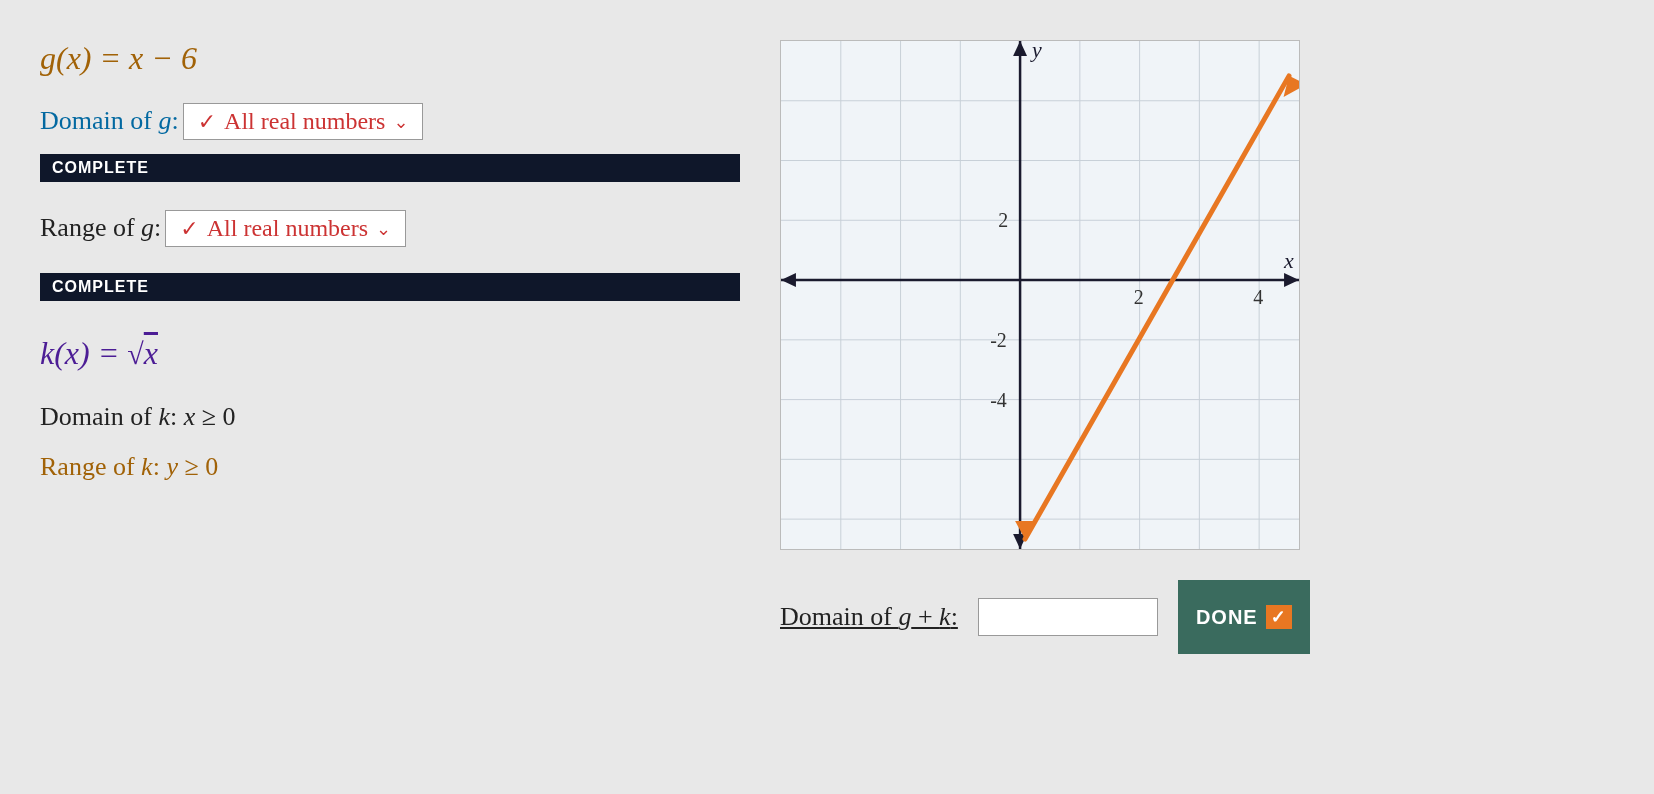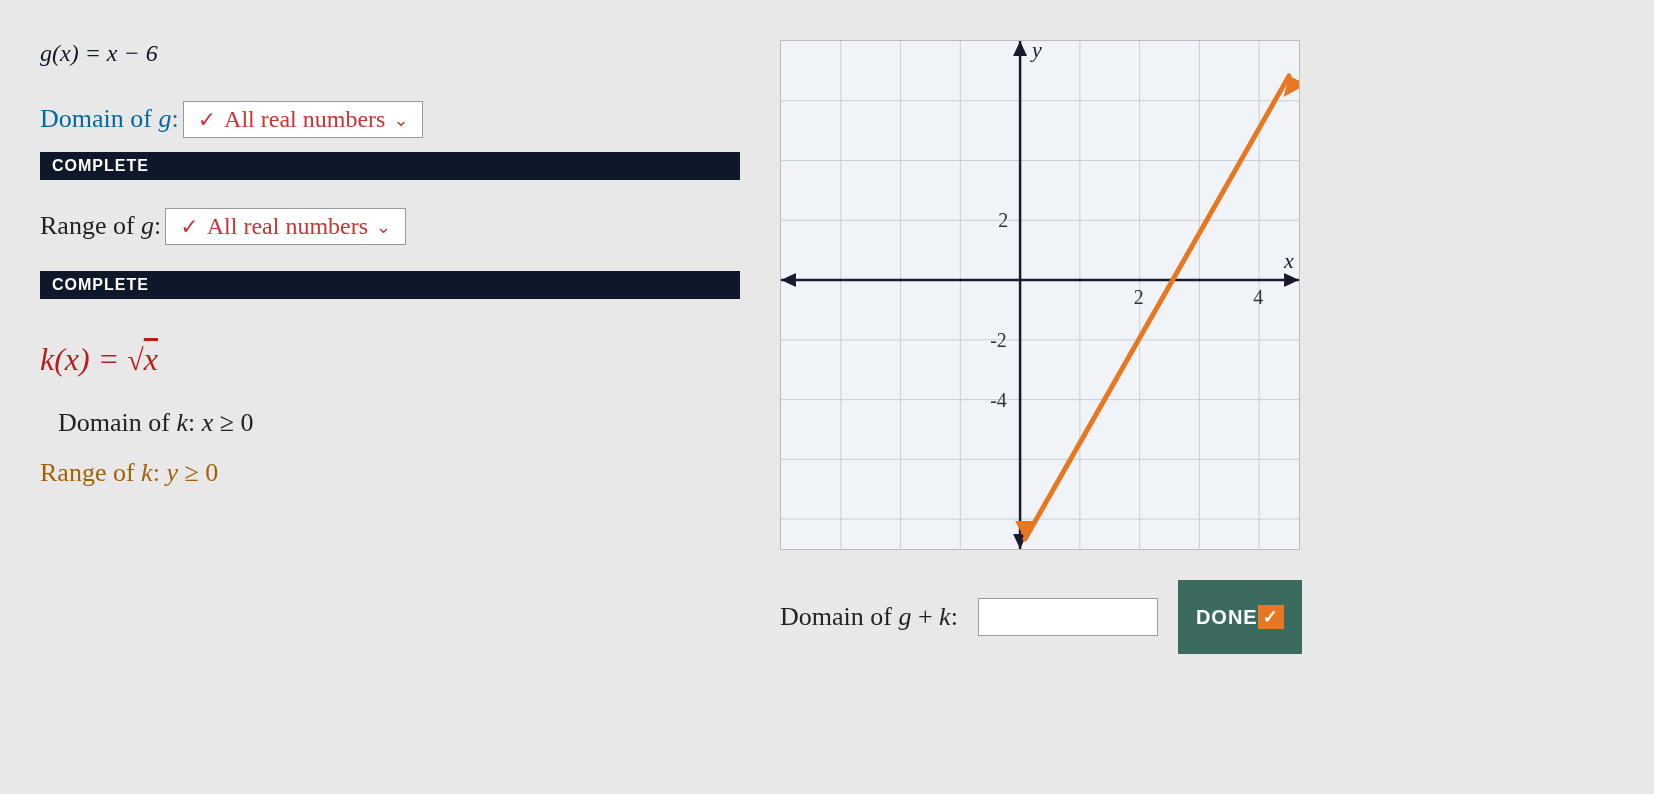--- a/index.html
+++ b/index.html
@@ -24,24 +24,24 @@
 
     .left-panel {
       flex: 0 0 700px;
       display: flex;
       flex-direction: column;
       gap: 0px;
       padding-top: 10px;
     }
 
     .function-title {
-      font-size: 24px;
+      font-size: 32px;
       font-style: italic;
-      color: #0f172a;
-      margin-bottom: 34px;
+      color: #a16207;
+      margin-bottom: 26px;
     }
 
     .domain-label {
       font-size: 26px;
       color: #0369a1;
       margin-bottom: 10px;
     }
 
     .dropdown-box {
       display: inline-flex;
@@ -80,30 +80,29 @@
 
     .range-label {
       font-size: 26px;
       color: #222;
       margin-bottom: 10px;
     }
 
     .k-function-title {
       font-size: 32px;
       font-style: italic;
-      color: #b91c1c;
-      margin-top: 14px;
+      color: #4c1d95;
+      margin-top: 6px;
       margin-bottom: 30px;
     }
 
     .domain-k-label {
       font-size: 26px;
       color: #222;
       margin-bottom: 20px;
-      margin-left: 18px;
     }
 
     .range-k-label {
       font-size: 26px;
       color: #a16207;
     }
 
     .right-panel {
       flex: 1;
       display: flex;
@@ -130,20 +129,21 @@
       display: flex;
       align-items: center;
       gap: 20px;
       margin-top: 10px;
     }
 
     .domain-gk-label {
       font-size: 26px;
       color: #222;
       font-family: Georgia, 'Times New Roman', serif;
+      text-decoration: underline;
     }
 
     .domain-gk-input {
       border: 1.5px solid #999;
       background: #fff;
       width: 180px;
       height: 38px;
       font-size: 22px;
       padding: 4px 8px;
       outline: none;
@@ -151,20 +151,21 @@
 
     .done-badge {
       display: inline-flex;
       align-items: center;
       background: #3a6b5e;
       color: #fff;
       font-size: 20px;
       font-family: Arial, sans-serif;
       font-weight: bold;
       padding: 25px 18px;
+      gap: 8px;
       cursor: pointer;
       letter-spacing: 1px;
     }
 
     .done-badge .done-check {
       background: #e87722;
       color: #fff;
       font-size: 18px;
       padding: 1px 5px;
     }

